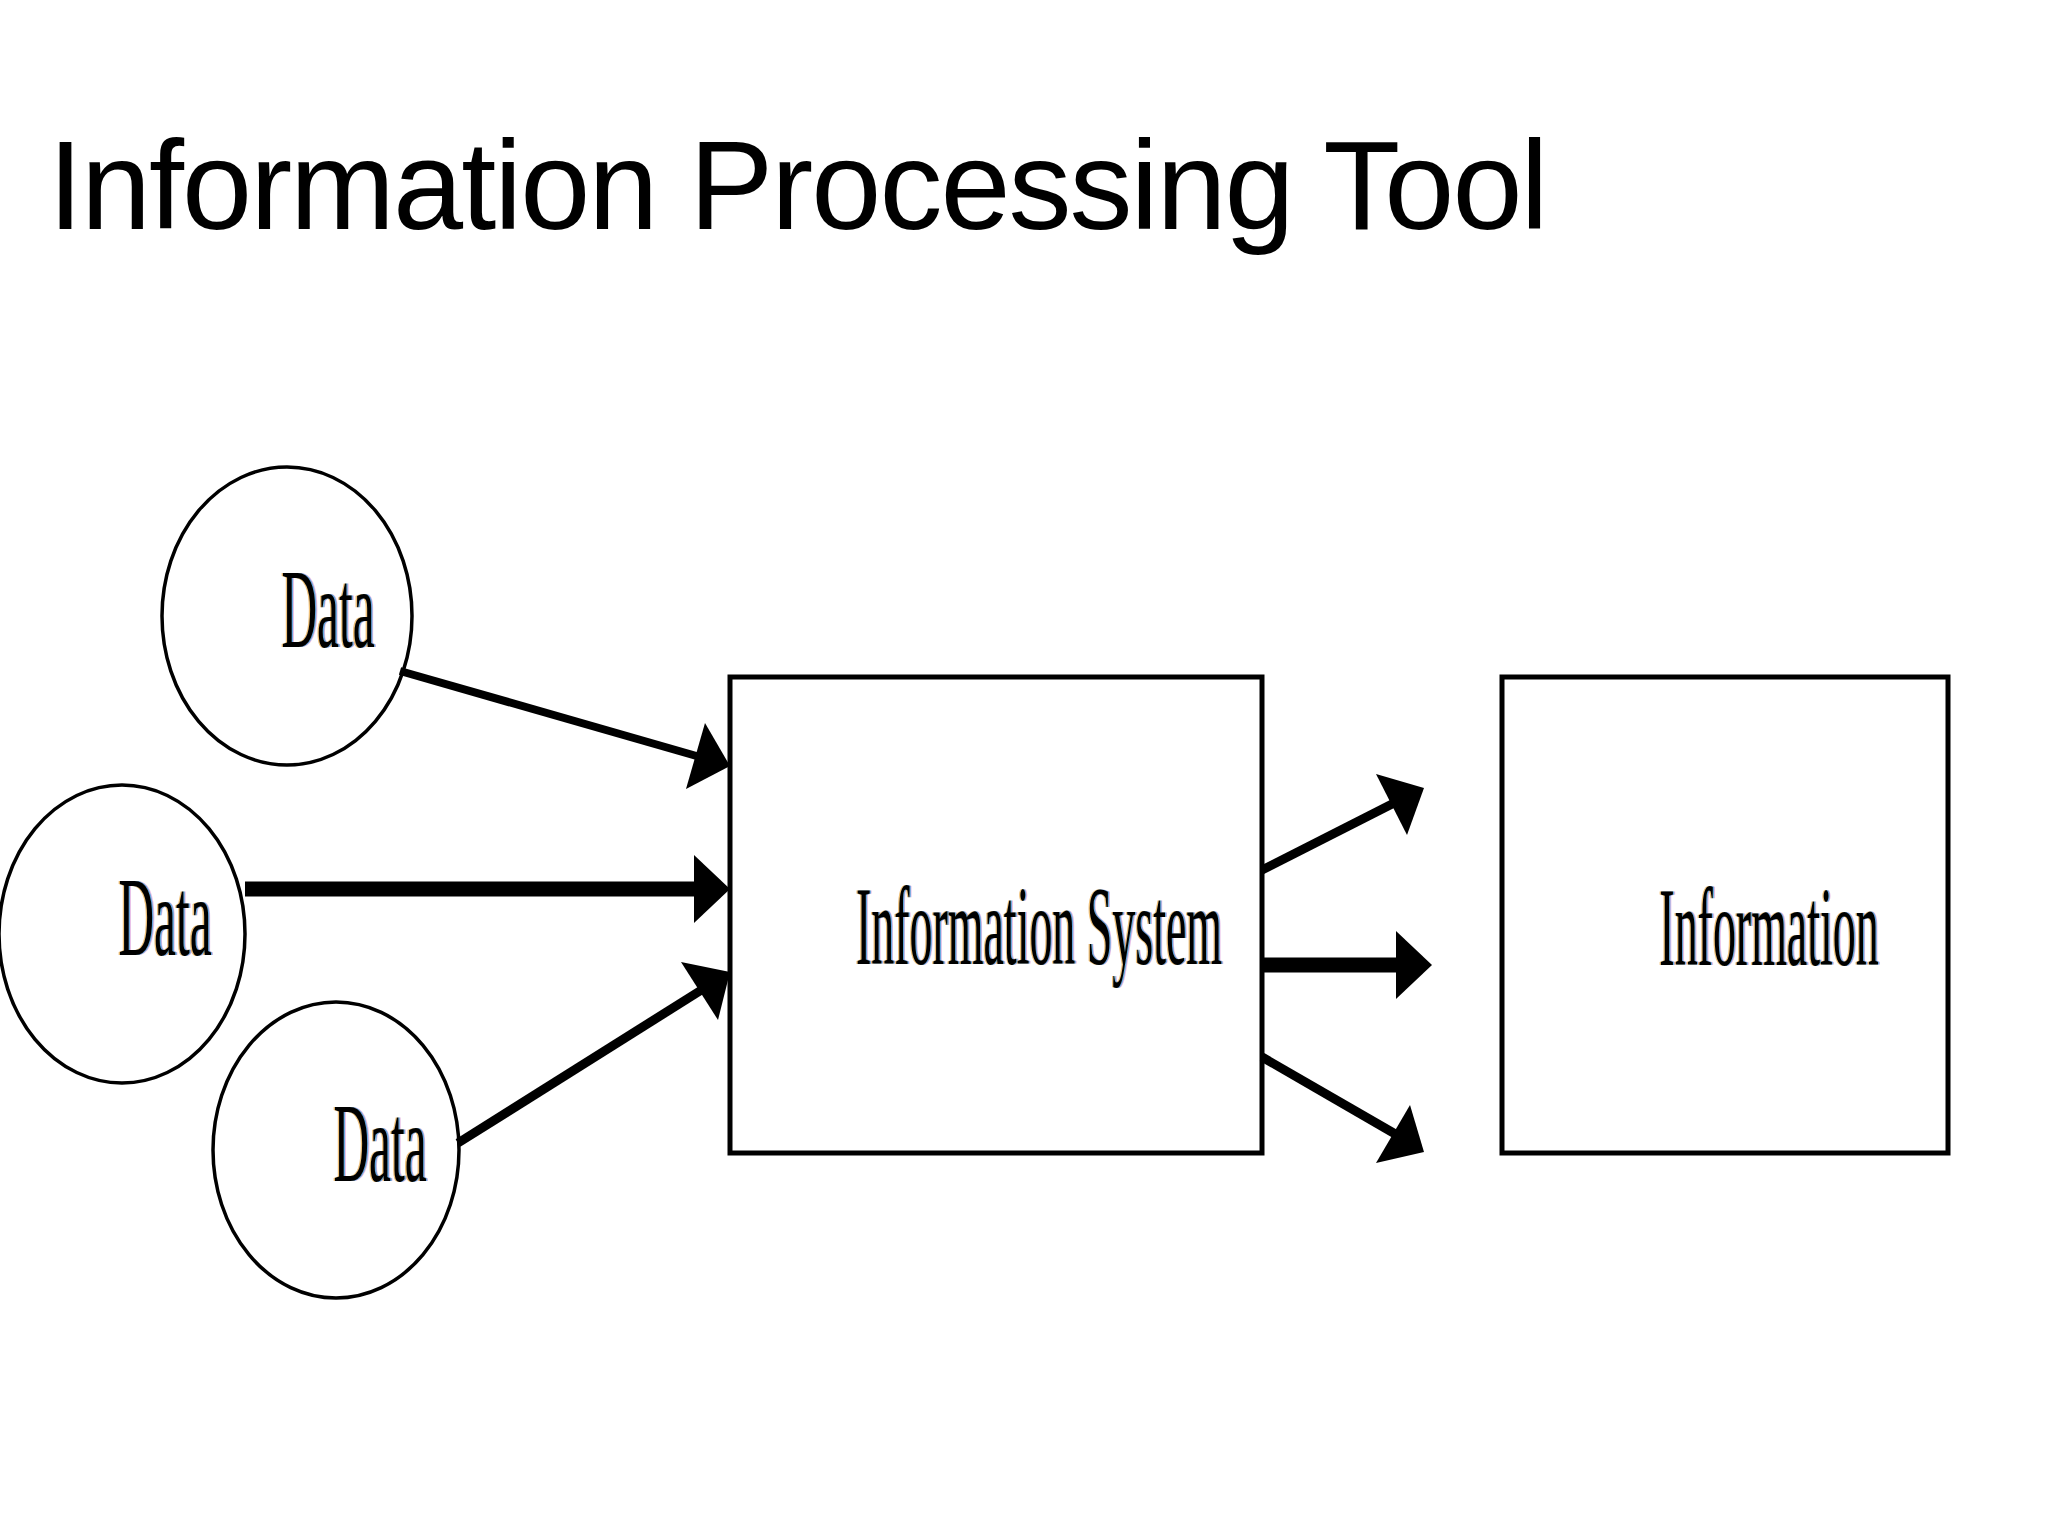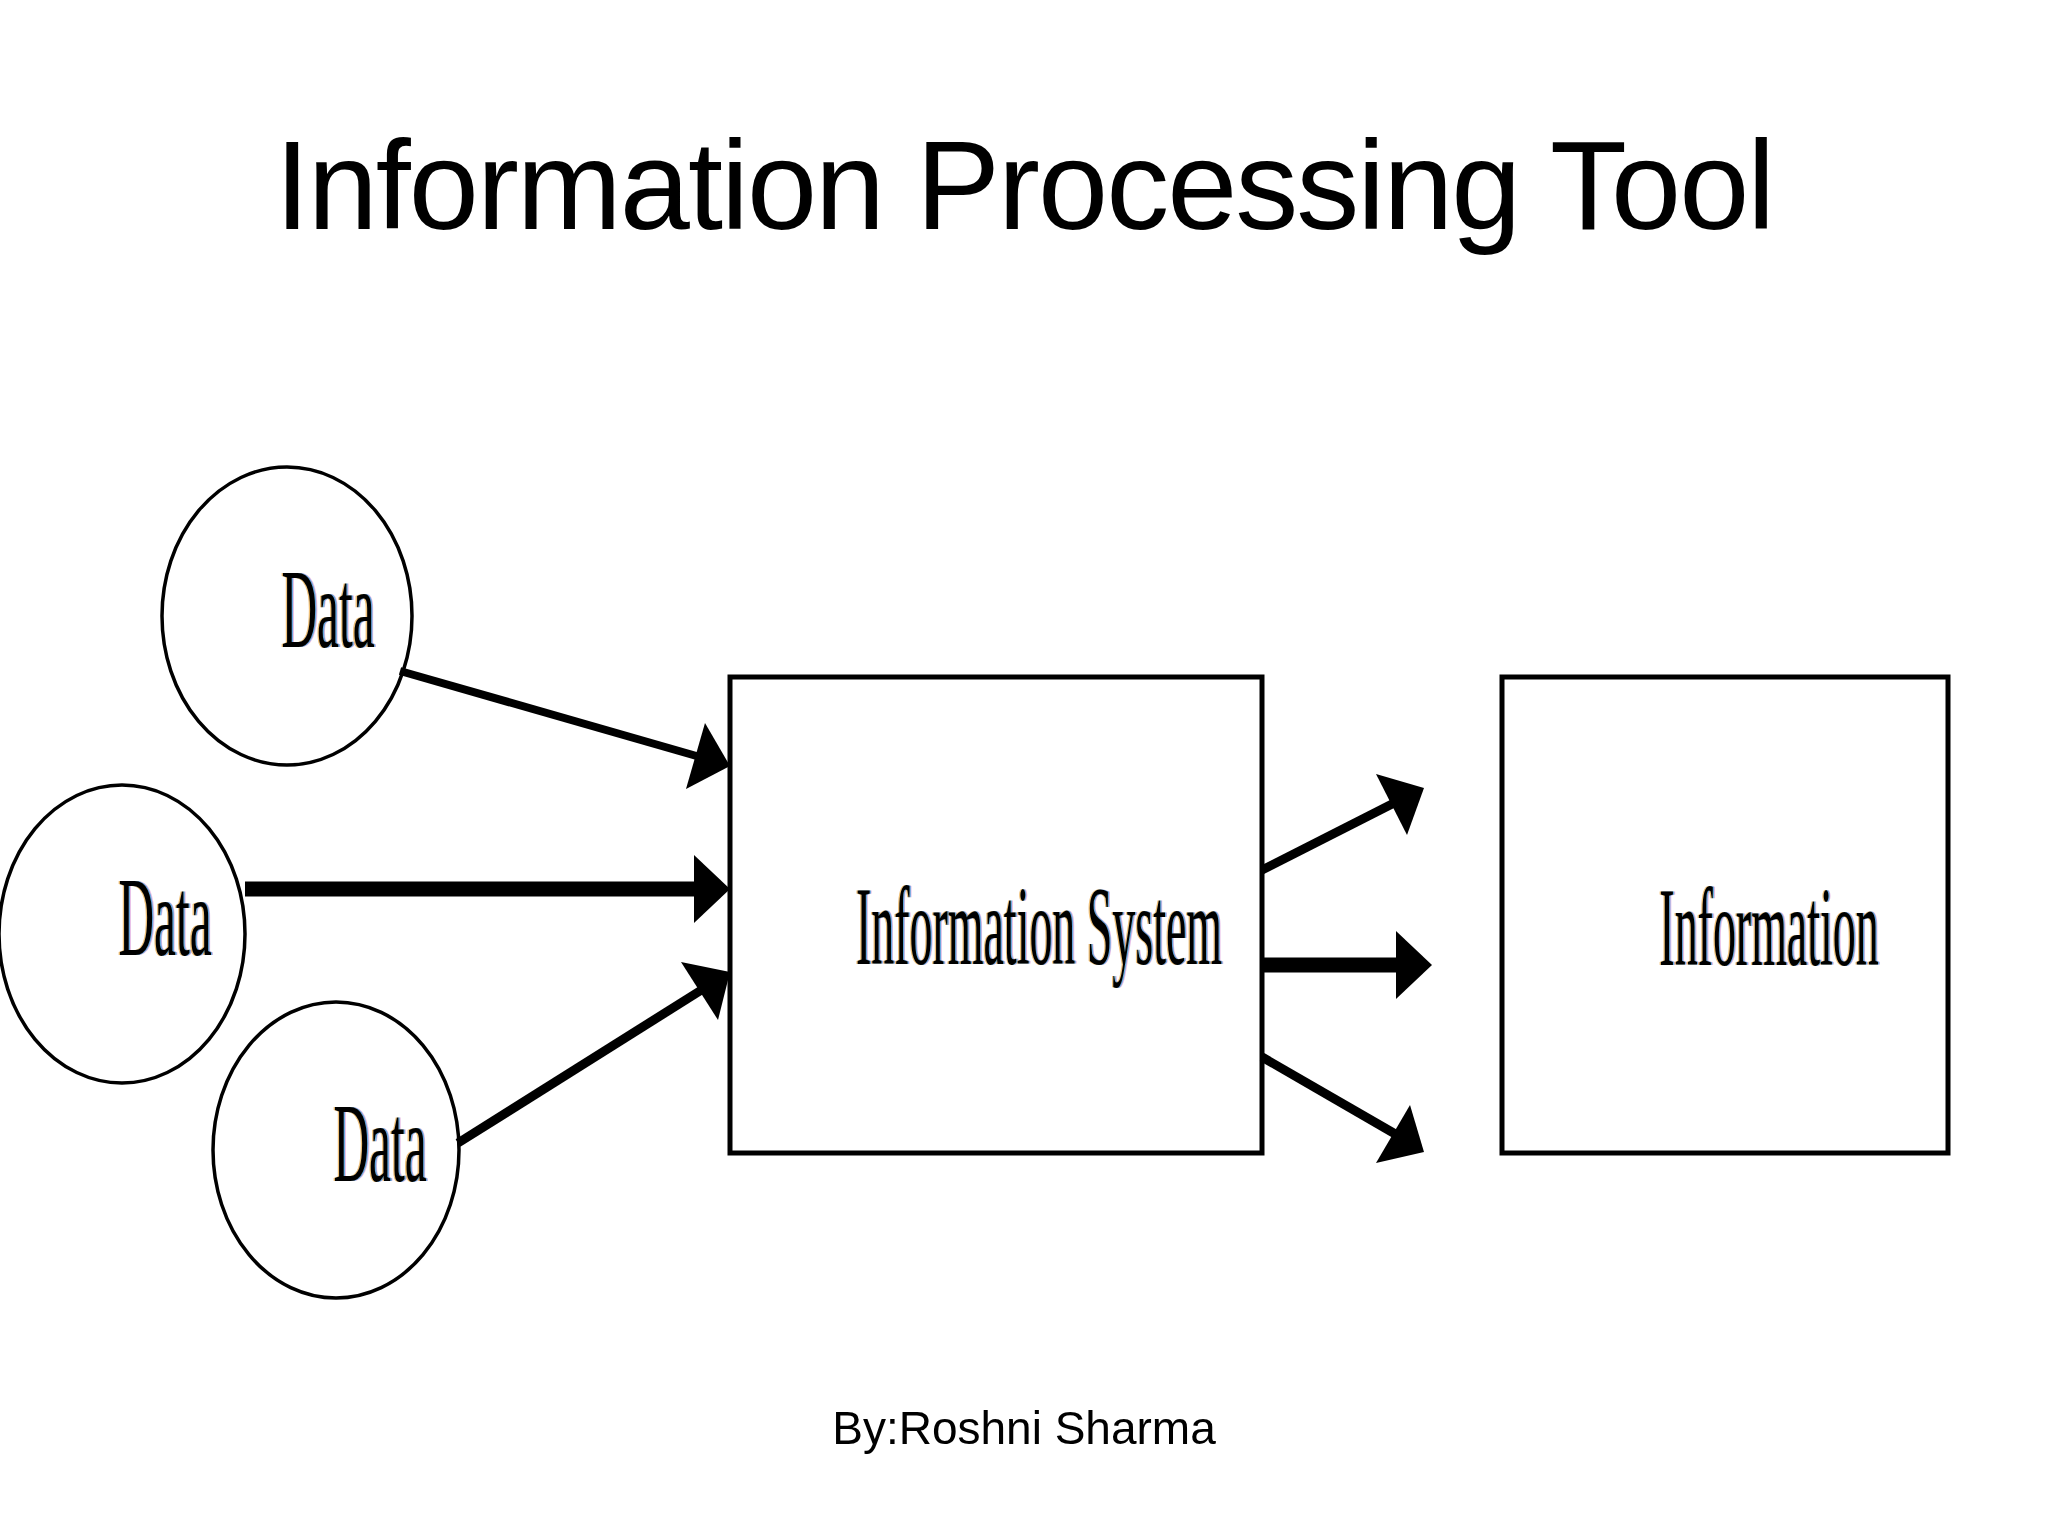--- a/index.html
+++ b/index.html
@@ -14,26 +14,27 @@
   }
   .diagram-svg {
     position: absolute;
     left: 0; top: 0;
     width: 2048px; height: 1536px;
   }
   .page-title {
     position: absolute;
     left: 0; right: 0;
     top: 123px;
-    text-align: center;
+    text-align: left;
     font-size: 126px;
     line-height: 1;
     letter-spacing: -2px;
     white-space: nowrap;
     font-family: "Liberation Sans", sans-serif;
+    padding-left: 48px;
   }
   .serif-label {
     position: absolute;
     font-family: "Liberation Serif", serif;
     font-size: 112px;
     line-height: 1;
     white-space: nowrap;
     
     text-shadow: 3px 0 0 rgba(0, 150, 215, 0.55),
                 -3px 0 0 rgba(225, 140, 10, 0.55),
@@ -94,15 +95,14 @@
 
   <div class="page-title">Information Processing Tool</div>
 
   <div class="serif-label squeeze-44" style="left:328px; top:609px;">Data</div>
   <div class="serif-label squeeze-44" style="left:165px; top:917px;">Data</div>
   <div class="serif-label squeeze-44" style="left:380px; top:1143px;">Data</div>
 
   <div class="serif-label squeeze-41" style="left:1039px; top:926px;">Information System</div>
   <div class="serif-label squeeze-41" style="left:1769px; top:927px;">Information</div>
 
-  <div class="footer-credit">By:Roshni Sharma</div>
 
 </div>
 
 </body></html>

